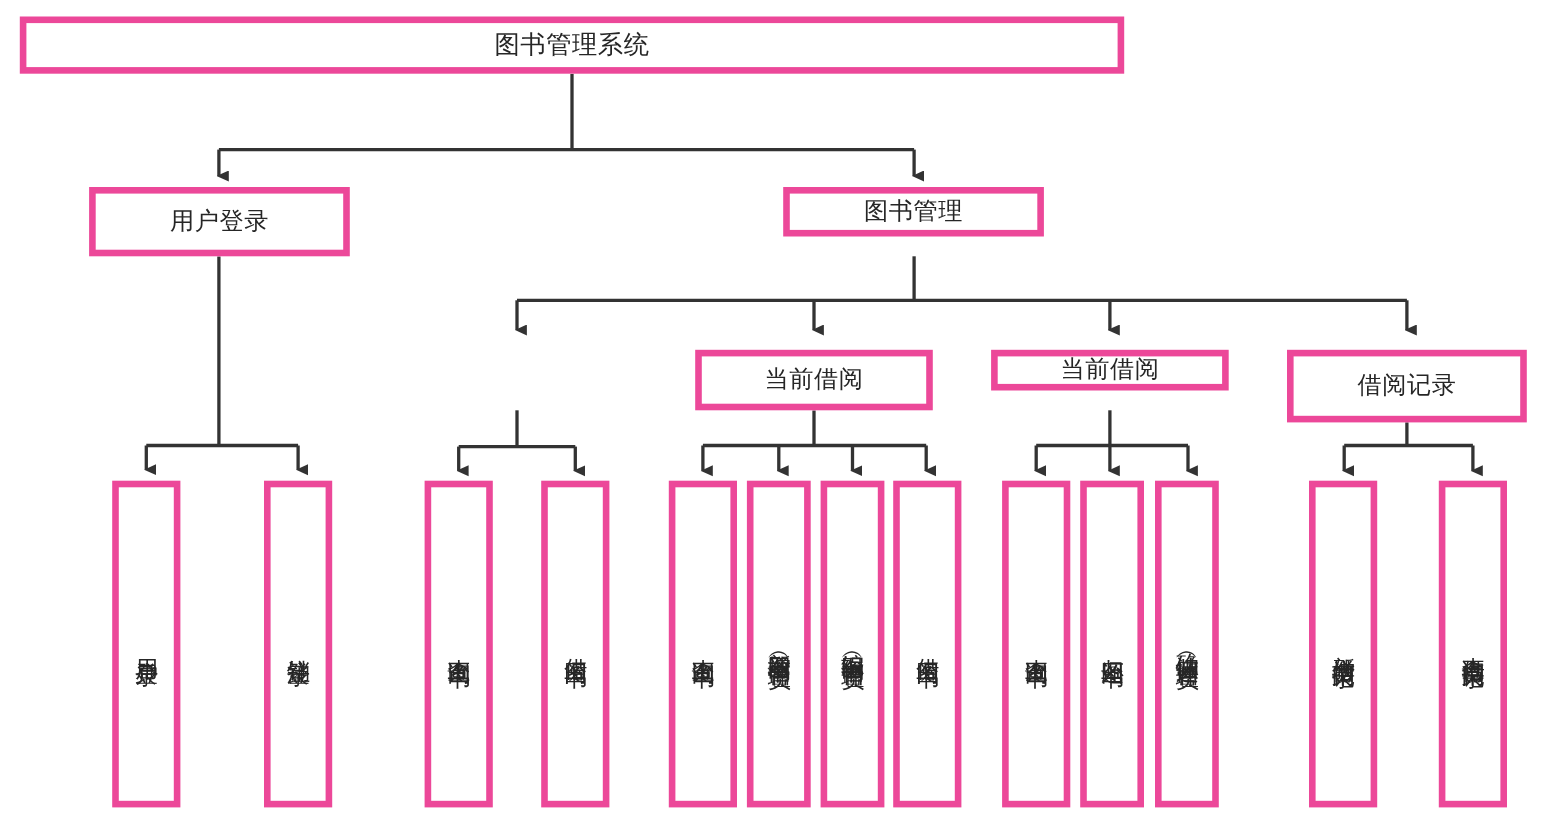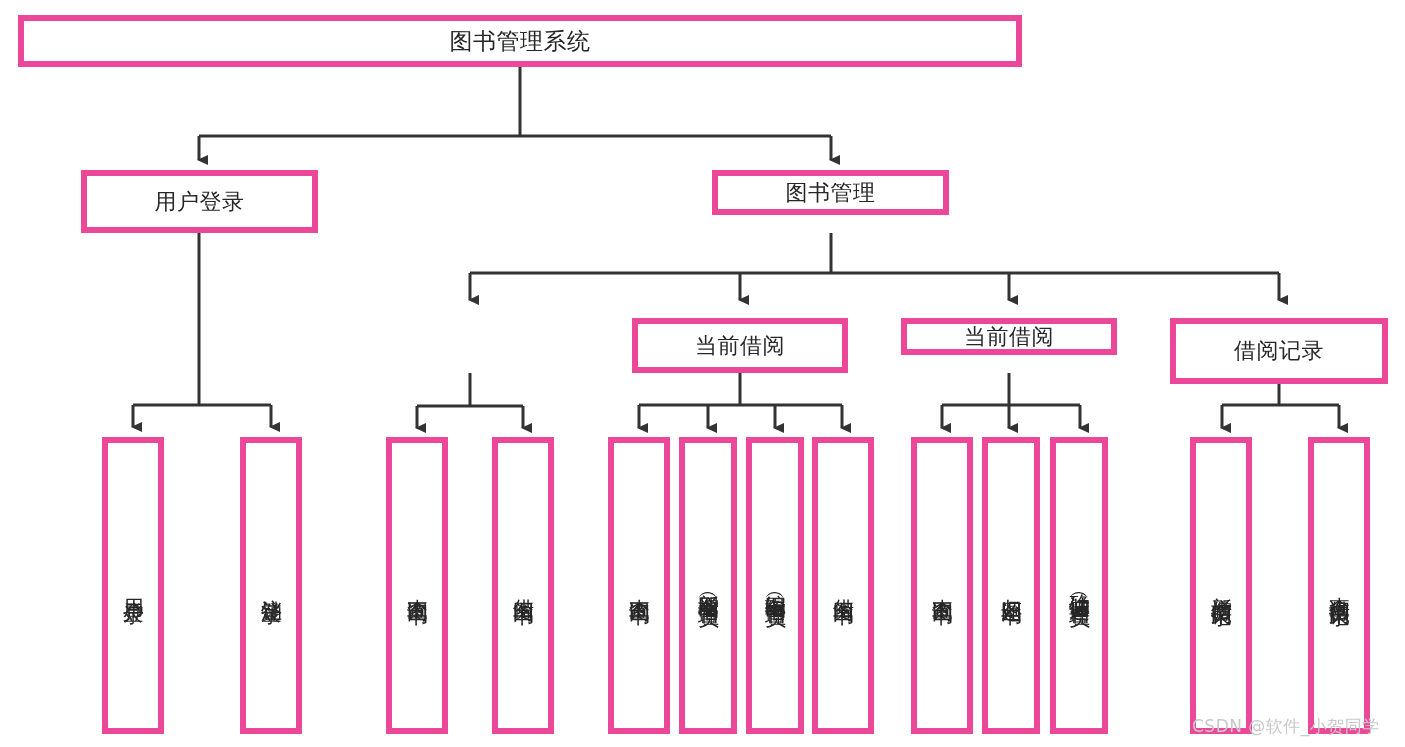--- a/index.html
+++ b/index.html
@@ -178,15 +178,14 @@
     <span class="vlabel">确认归还（管理员）</span>
   </div>
 
   <div class="node vert" style="left:1190px; top:437px; width:62px; height:297px;">
     <span class="vlabel">新增借阅记录</span>
   </div>
   <div class="node vert" style="left:1308px; top:437px; width:62px; height:297px;">
     <span class="vlabel">查询借阅记录</span>
   </div>
 
-  <div class="watermark" style="left:1192px; top:715px;">CSDN @软件_小贺同学</div>
 
 </div>
 
 </body></html>

